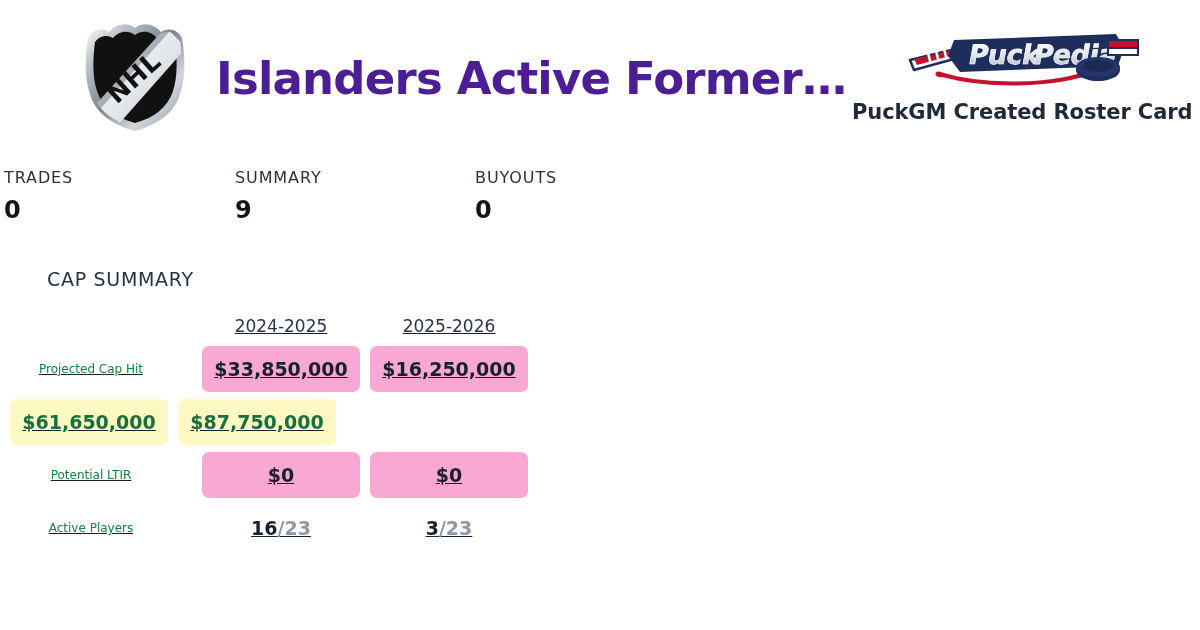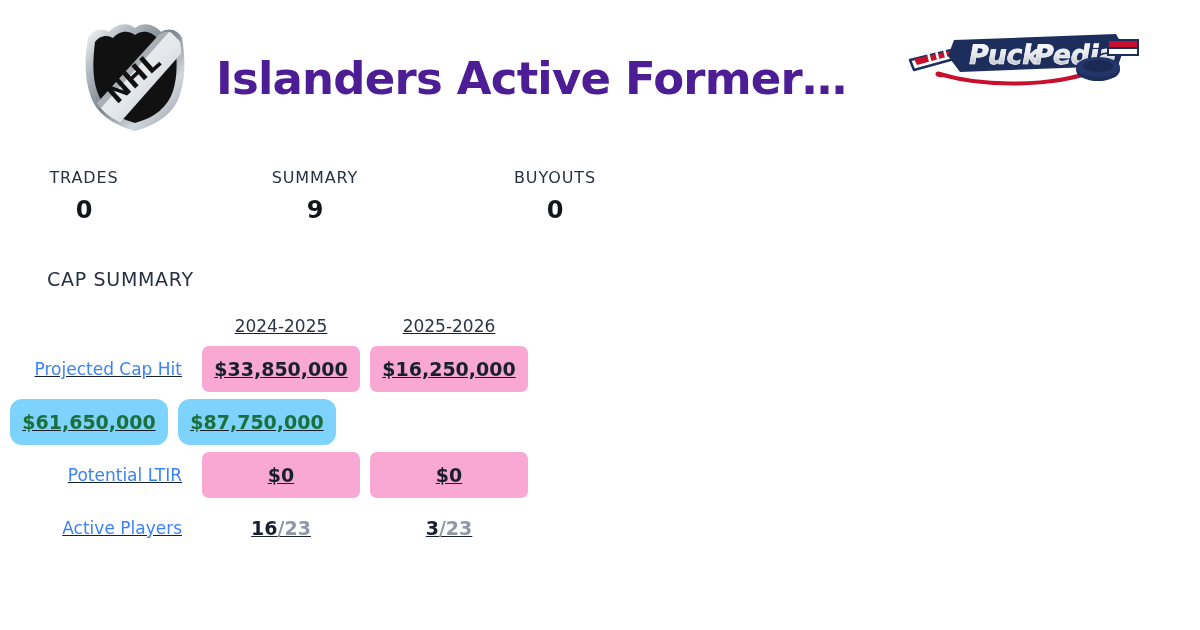--- a/index.html
+++ b/index.html
@@ -69,21 +69,21 @@
     position: absolute;
     left: 0;
     top: 168px;
     width: 1200px;
     height: 70px;
   }
   .stat {
     position: absolute;
     top: 0;
     width: 160px;
-    text-align: center;
+    text-align: left;
   }
   .stat-trades   { left: 4px; }
   .stat-signings { left: 235px; }
   .stat-buyouts  { left: 475px; }
   .stat-label {
     font-size: 16px;
     font-weight: 500;
     letter-spacing: 0.9px;
     color: #283142;
     line-height: 20px;
@@ -117,24 +117,24 @@
   .cap-row {
     display: flex;
     align-items: center;
     height: 52px;
   }
   .cap-row + .cap-row { margin-top: 1px; }
   .row-label {
     width: 192px;
     padding-right: 10px;
     box-sizing: border-box;
-    text-align: right;
-    font-size: 17px;
+    text-align: center;
+    font-size: 12px;
     font-weight: 400;
-    color: #3b82f6;
+    color: #15803d;
     line-height: 20px;
   }
   .head-row { height: 32px; }
   .col-head {
     width: 158px;
     margin-left: 10px;
     text-align: center;
     font-size: 17px;
     font-weight: 400;
     color: #2c3545;
@@ -149,23 +149,22 @@
     justify-content: center;
     font-size: 19px;
     font-weight: 700;
     box-sizing: border-box;
   }
   .cell-neutral {
     background: #f9a8d4;
     color: #182030;
   }
   .cell-positive {
-    background: #7dd3fc;
+    background: #fef9c3;
     color: #1b6f3c;
-    border-radius: 12px;
   }
   .cell-plain {
     background: transparent;
     font-size: 19px;
     font-weight: 700;
     color: #182030;
   }
   .frac-den {
     color: #8e98a8;
     font-weight: 700;
@@ -252,20 +251,21 @@
         <g>
           <rect x="206" y="14" width="30" height="8" fill="#c8102e" stroke="#1d2d5c" stroke-width="2"></rect>
           <rect x="206" y="22" width="30" height="7" fill="#ffffff" stroke="#1d2d5c" stroke-width="2"></rect>
         </g>
 
         <ellipse cx="196" cy="44" rx="22" ry="11" fill="#1d2d5c"></ellipse>
         <ellipse cx="196" cy="41" rx="22" ry="10" fill="#24356a"></ellipse>
         <ellipse cx="196" cy="40" rx="15" ry="6" fill="#1a2a55"></ellipse>
       </svg>
     </span>
+    <div class="brand-tag">PuckGM Created Roster Card</div>
   </div>
 </div>
 
 <div class="stats">
 
   <div class="stat stat-trades">
     <div class="stat-label">TRADES</div>
     <div class="stat-value">0</div>
   </div>
 

